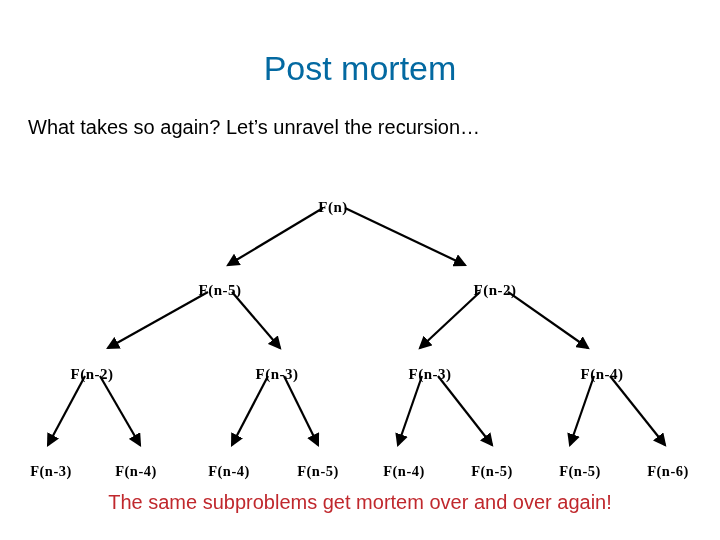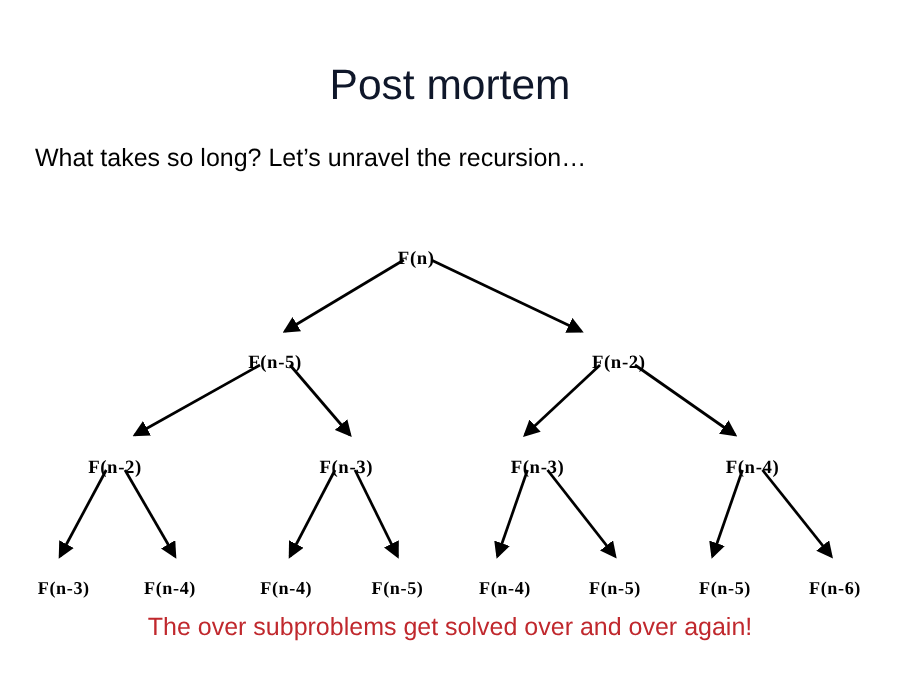--- a/index.html
+++ b/index.html
@@ -21,21 +21,21 @@
   }
   #slide-title {
     position: absolute;
     left: 0;
     top: 48px;
     width: 720px;
     text-align: center;
     font-family: "Liberation Sans", sans-serif;
     font-size: 34px;
     line-height: 40px;
-    color: #0f172a;
+    color: #0369a1;
     letter-spacing: 0px;
     white-space: nowrap;
   }
   #slide-subtitle {
     position: absolute;
     left: 28px;
     top: 114px;
     font-family: "Liberation Sans", sans-serif;
     font-size: 20px;
     line-height: 26px;
@@ -83,21 +83,21 @@
     white-space: nowrap;
   }
 </style>
 </head>
 <body>
 
 <div id="slide">
 
   <div id="slide-title">Post mortem</div>
 
-  <div id="slide-subtitle">What takes so long? Let’s unravel the recursion…</div>
+  <div id="slide-subtitle">What takes so again? Let’s unravel the recursion…</div>
 
   <div id="recursion-tree">
     <svg id="tree-edges" viewBox="0 0 720 540" xmlns="http://www.w3.org/2000/svg">
       <defs>
         <marker id="arrowhead" markerWidth="6" markerHeight="6" refX="5" refY="3" orient="auto" markerUnits="strokeWidth">
           <path d="M0,0 L6,3 L0,6 z" fill="#000000"></path>
         </marker>
       </defs>
       <g id="edge-group">
           <line x1="323" y1="208" x2="228" y2="265" stroke="#000000" stroke-width="2.2" marker-end="url(#arrowhead)"></line>
@@ -128,15 +128,15 @@
         <div class="tree-node level-3" style="left: 136px; top: 462px;">F(n-4)</div>
         <div class="tree-node level-3" style="left: 229px; top: 462px;">F(n-4)</div>
         <div class="tree-node level-3" style="left: 318px; top: 462px;">F(n-5)</div>
         <div class="tree-node level-3" style="left: 404px; top: 462px;">F(n-4)</div>
         <div class="tree-node level-3" style="left: 492px; top: 462px;">F(n-5)</div>
         <div class="tree-node level-3" style="left: 580px; top: 462px;">F(n-5)</div>
         <div class="tree-node level-3" style="left: 668px; top: 462px;">F(n-6)</div>
       </div>
   </div>
 
-  <div id="slide-footer">The over subproblems get solved over and over again!</div>
+  <div id="slide-footer">The same subproblems get mortem over and over again!</div>
 
 </div>
 
 </body></html>

